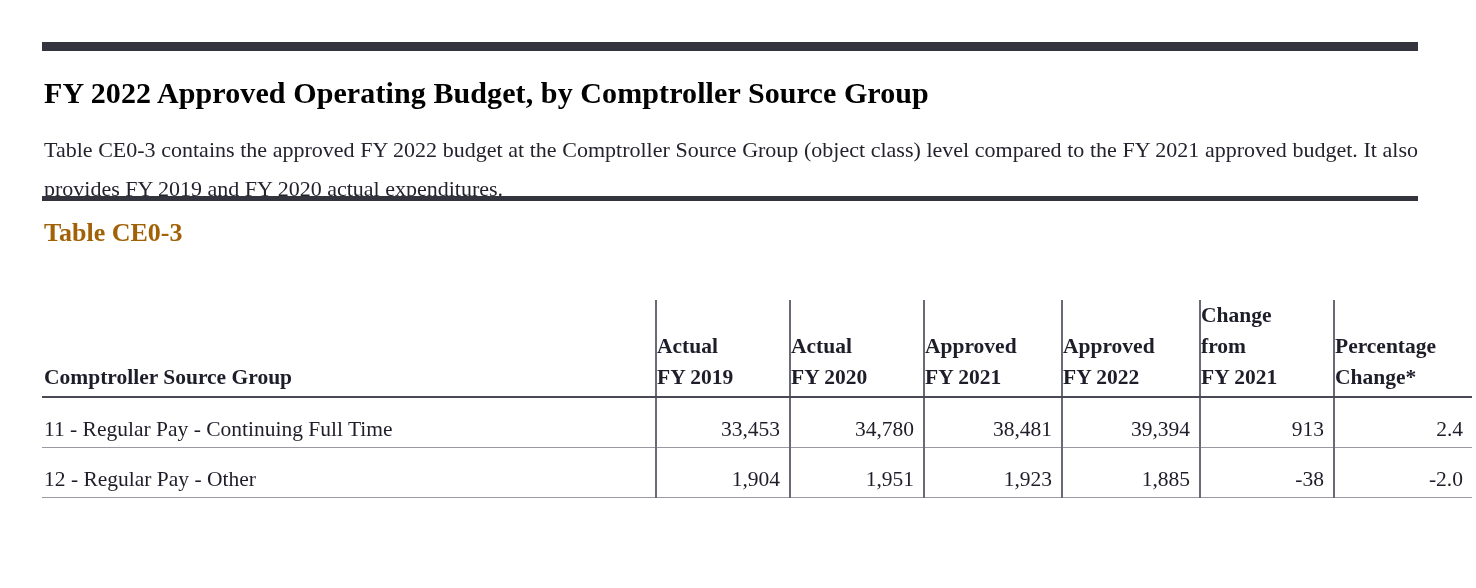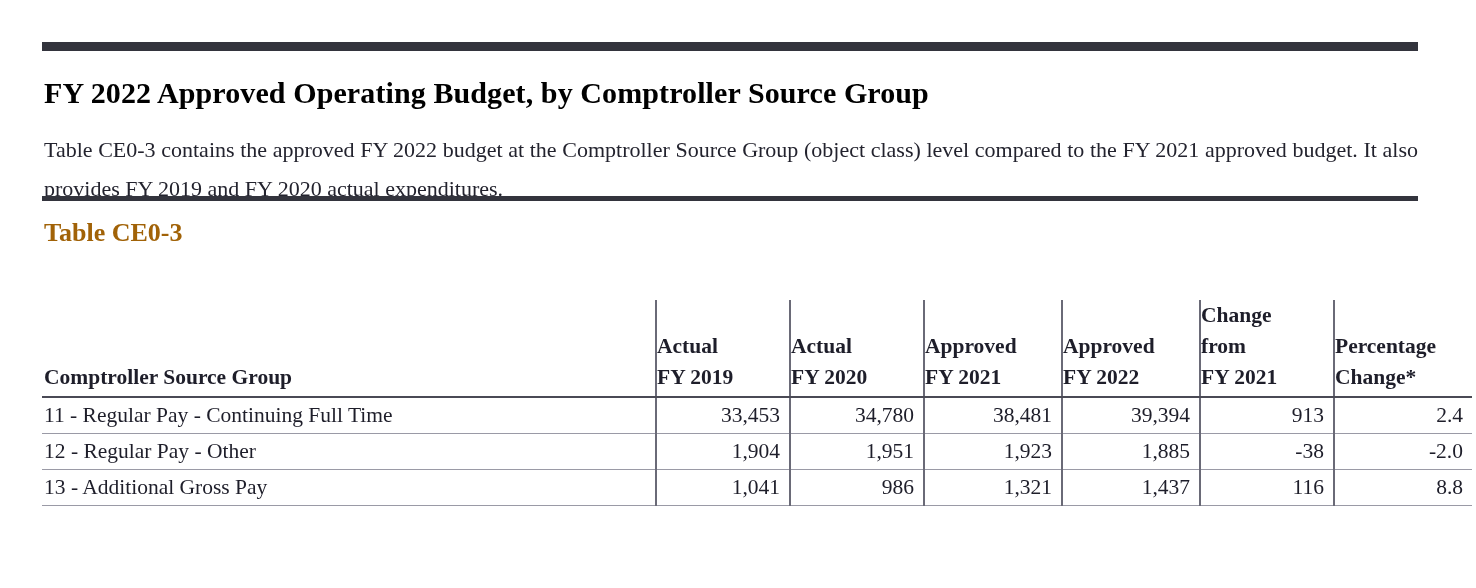--- a/index.html
+++ b/index.html
@@ -117,21 +117,21 @@
     border-left: 2px solid #6a6a77;
   }
   table.budget thead th.h-first {
     border-left: 2px solid #6a6a77;
   }
   .hdr-pad { display: block; height: 48px; }
   .hdr-pad.tall { height: 17px; }
 
   
   table.budget tbody td {
-    padding: 3px 9px 4px 0;
+    padding: 17px 9px 4px 0;
     border-bottom: 1.5px solid #9a9aa6;
     line-height: 28px;
     white-space: nowrap;
   }
   table.budget tbody td.t-name {
     text-align: left;
     padding-left: 2px;
     padding-right: 0;
   }
   table.budget tbody td.t-num {
@@ -216,26 +216,17 @@
         </tr>
         <tr>
           <td class="t-name">12 - Regular Pay - Other</td>
           <td class="t-num">1,904</td>
           <td class="t-num">1,951</td>
           <td class="t-num">1,923</td>
           <td class="t-num">1,885</td>
           <td class="t-num">-38</td>
           <td class="t-num">-2.0</td>
         </tr>
-        <tr>
-          <td class="t-name">13 - Additional Gross Pay</td>
-          <td class="t-num">1,041</td>
-          <td class="t-num">986</td>
-          <td class="t-num">1,321</td>
-          <td class="t-num">1,437</td>
-          <td class="t-num">116</td>
-          <td class="t-num">8.8</td>
-        </tr>
       </tbody>
     </table>
   </div>
 
 </div>
 
 </body></html>

